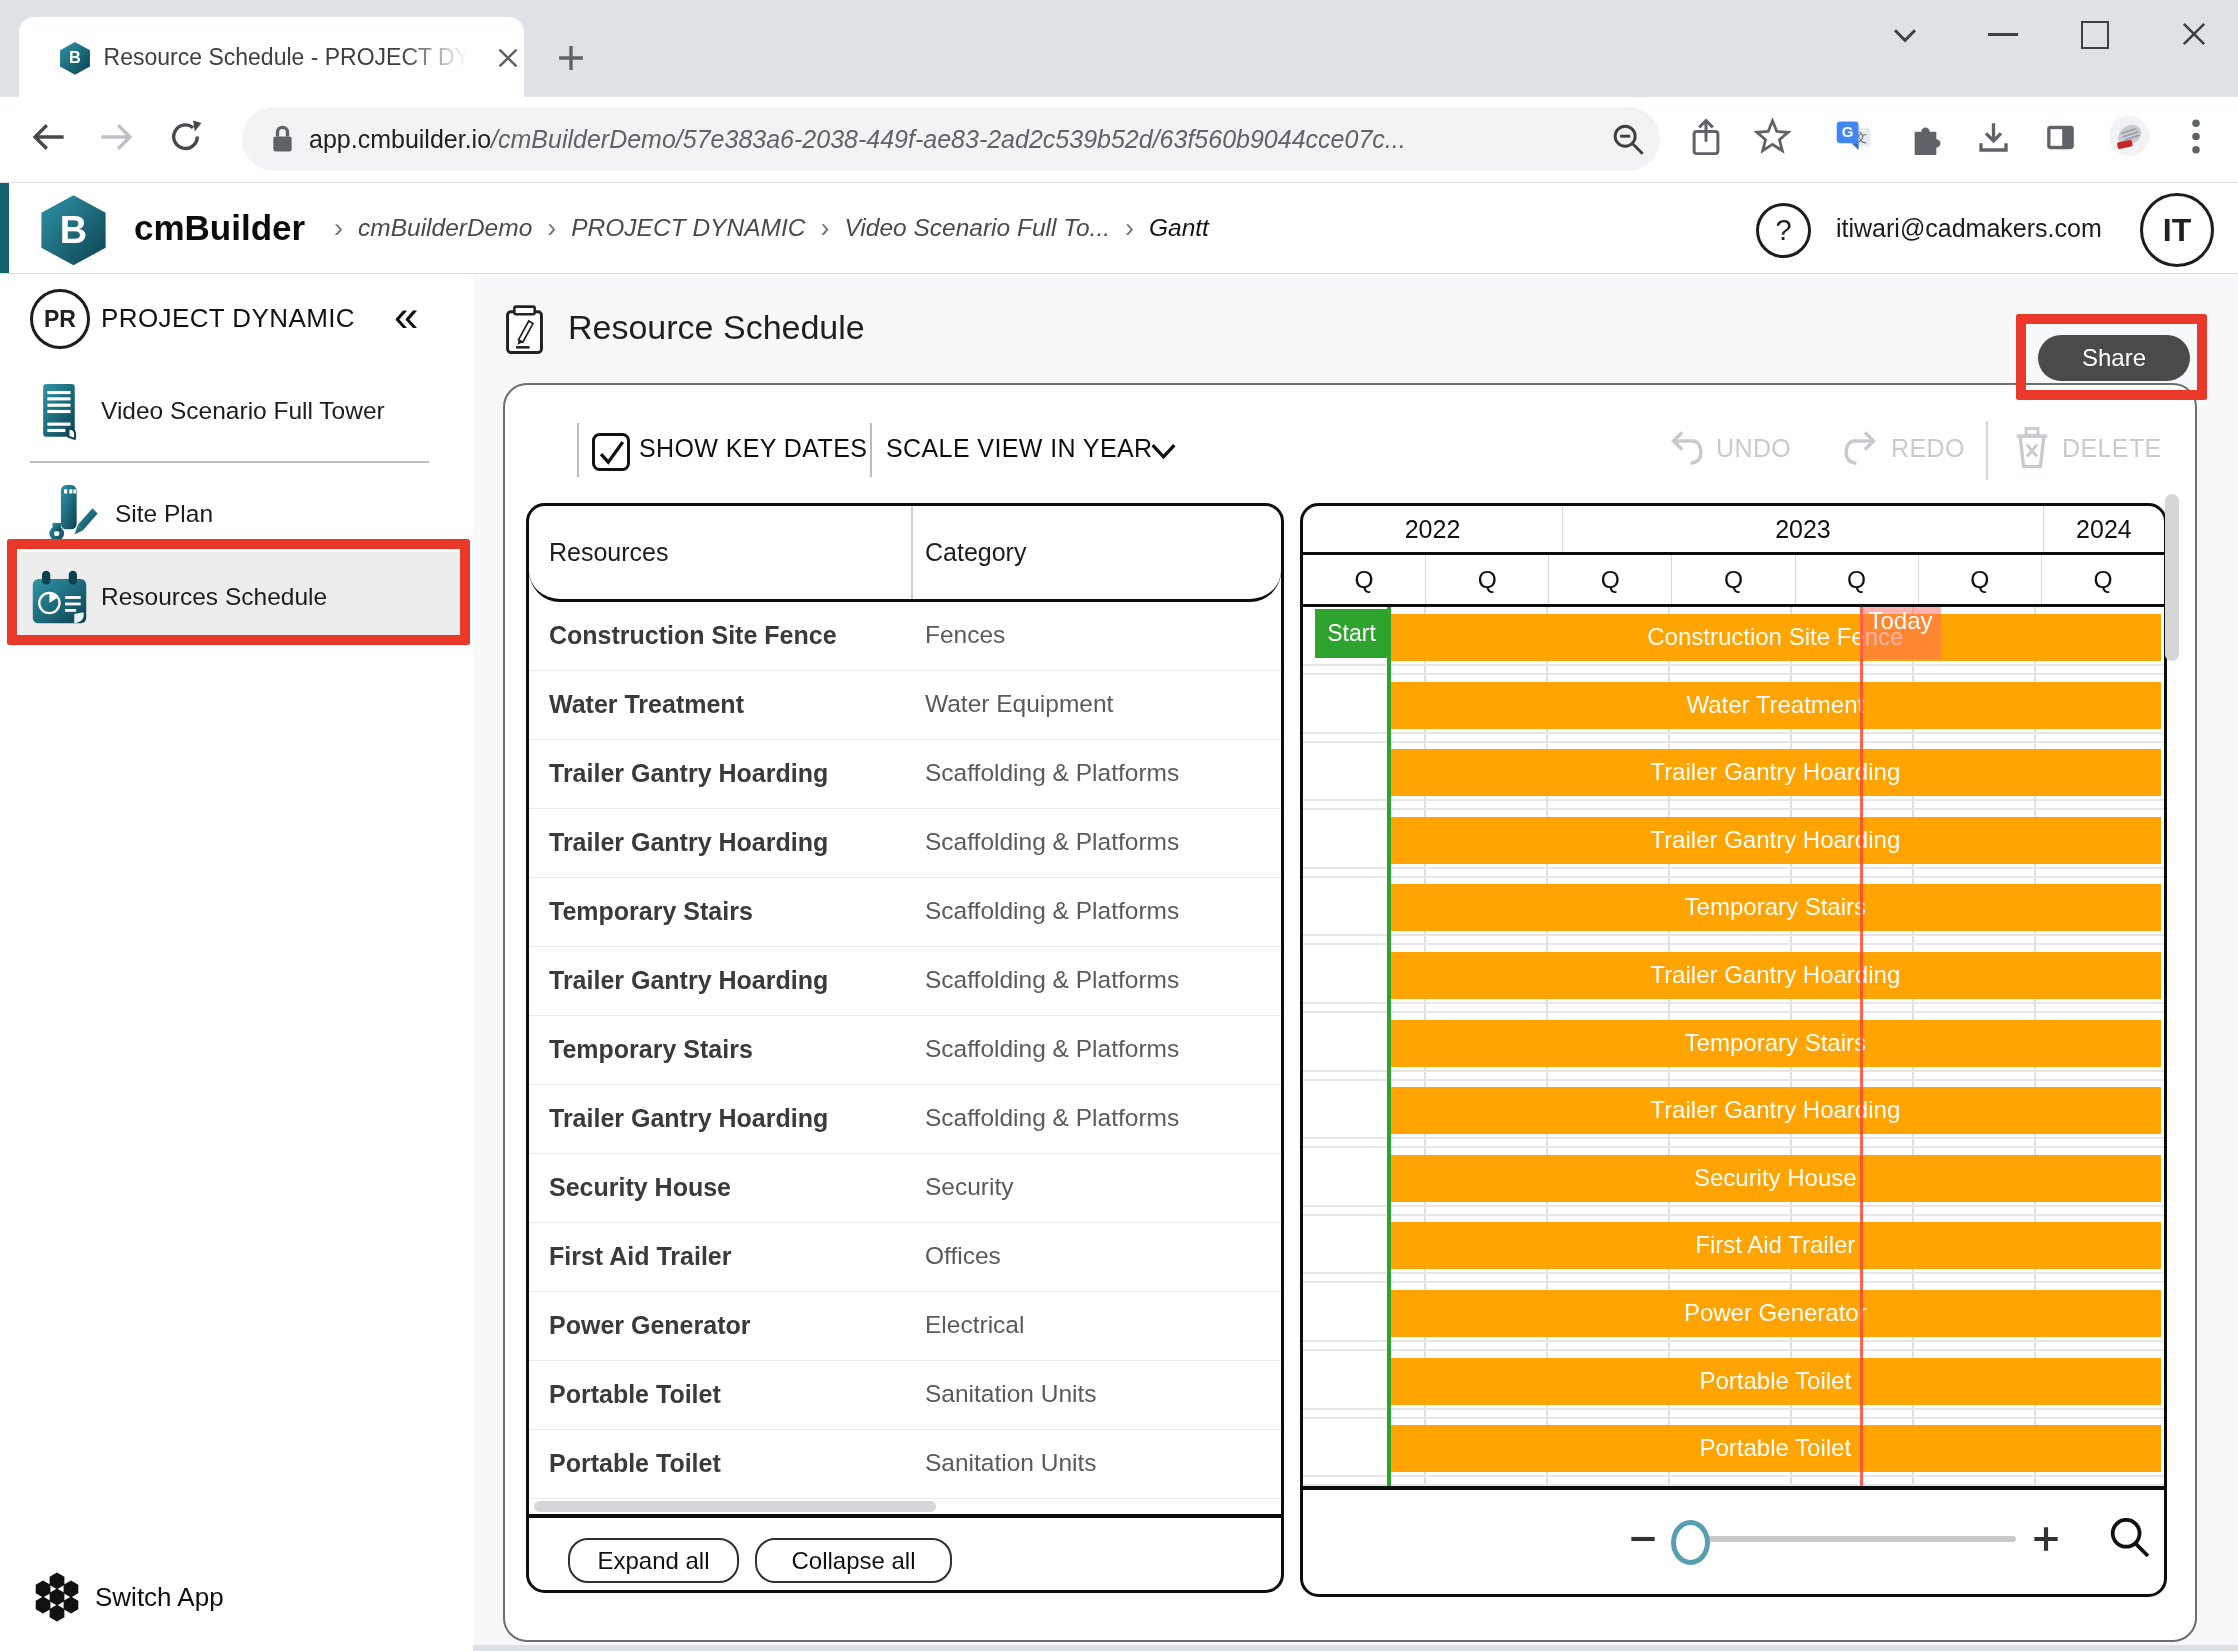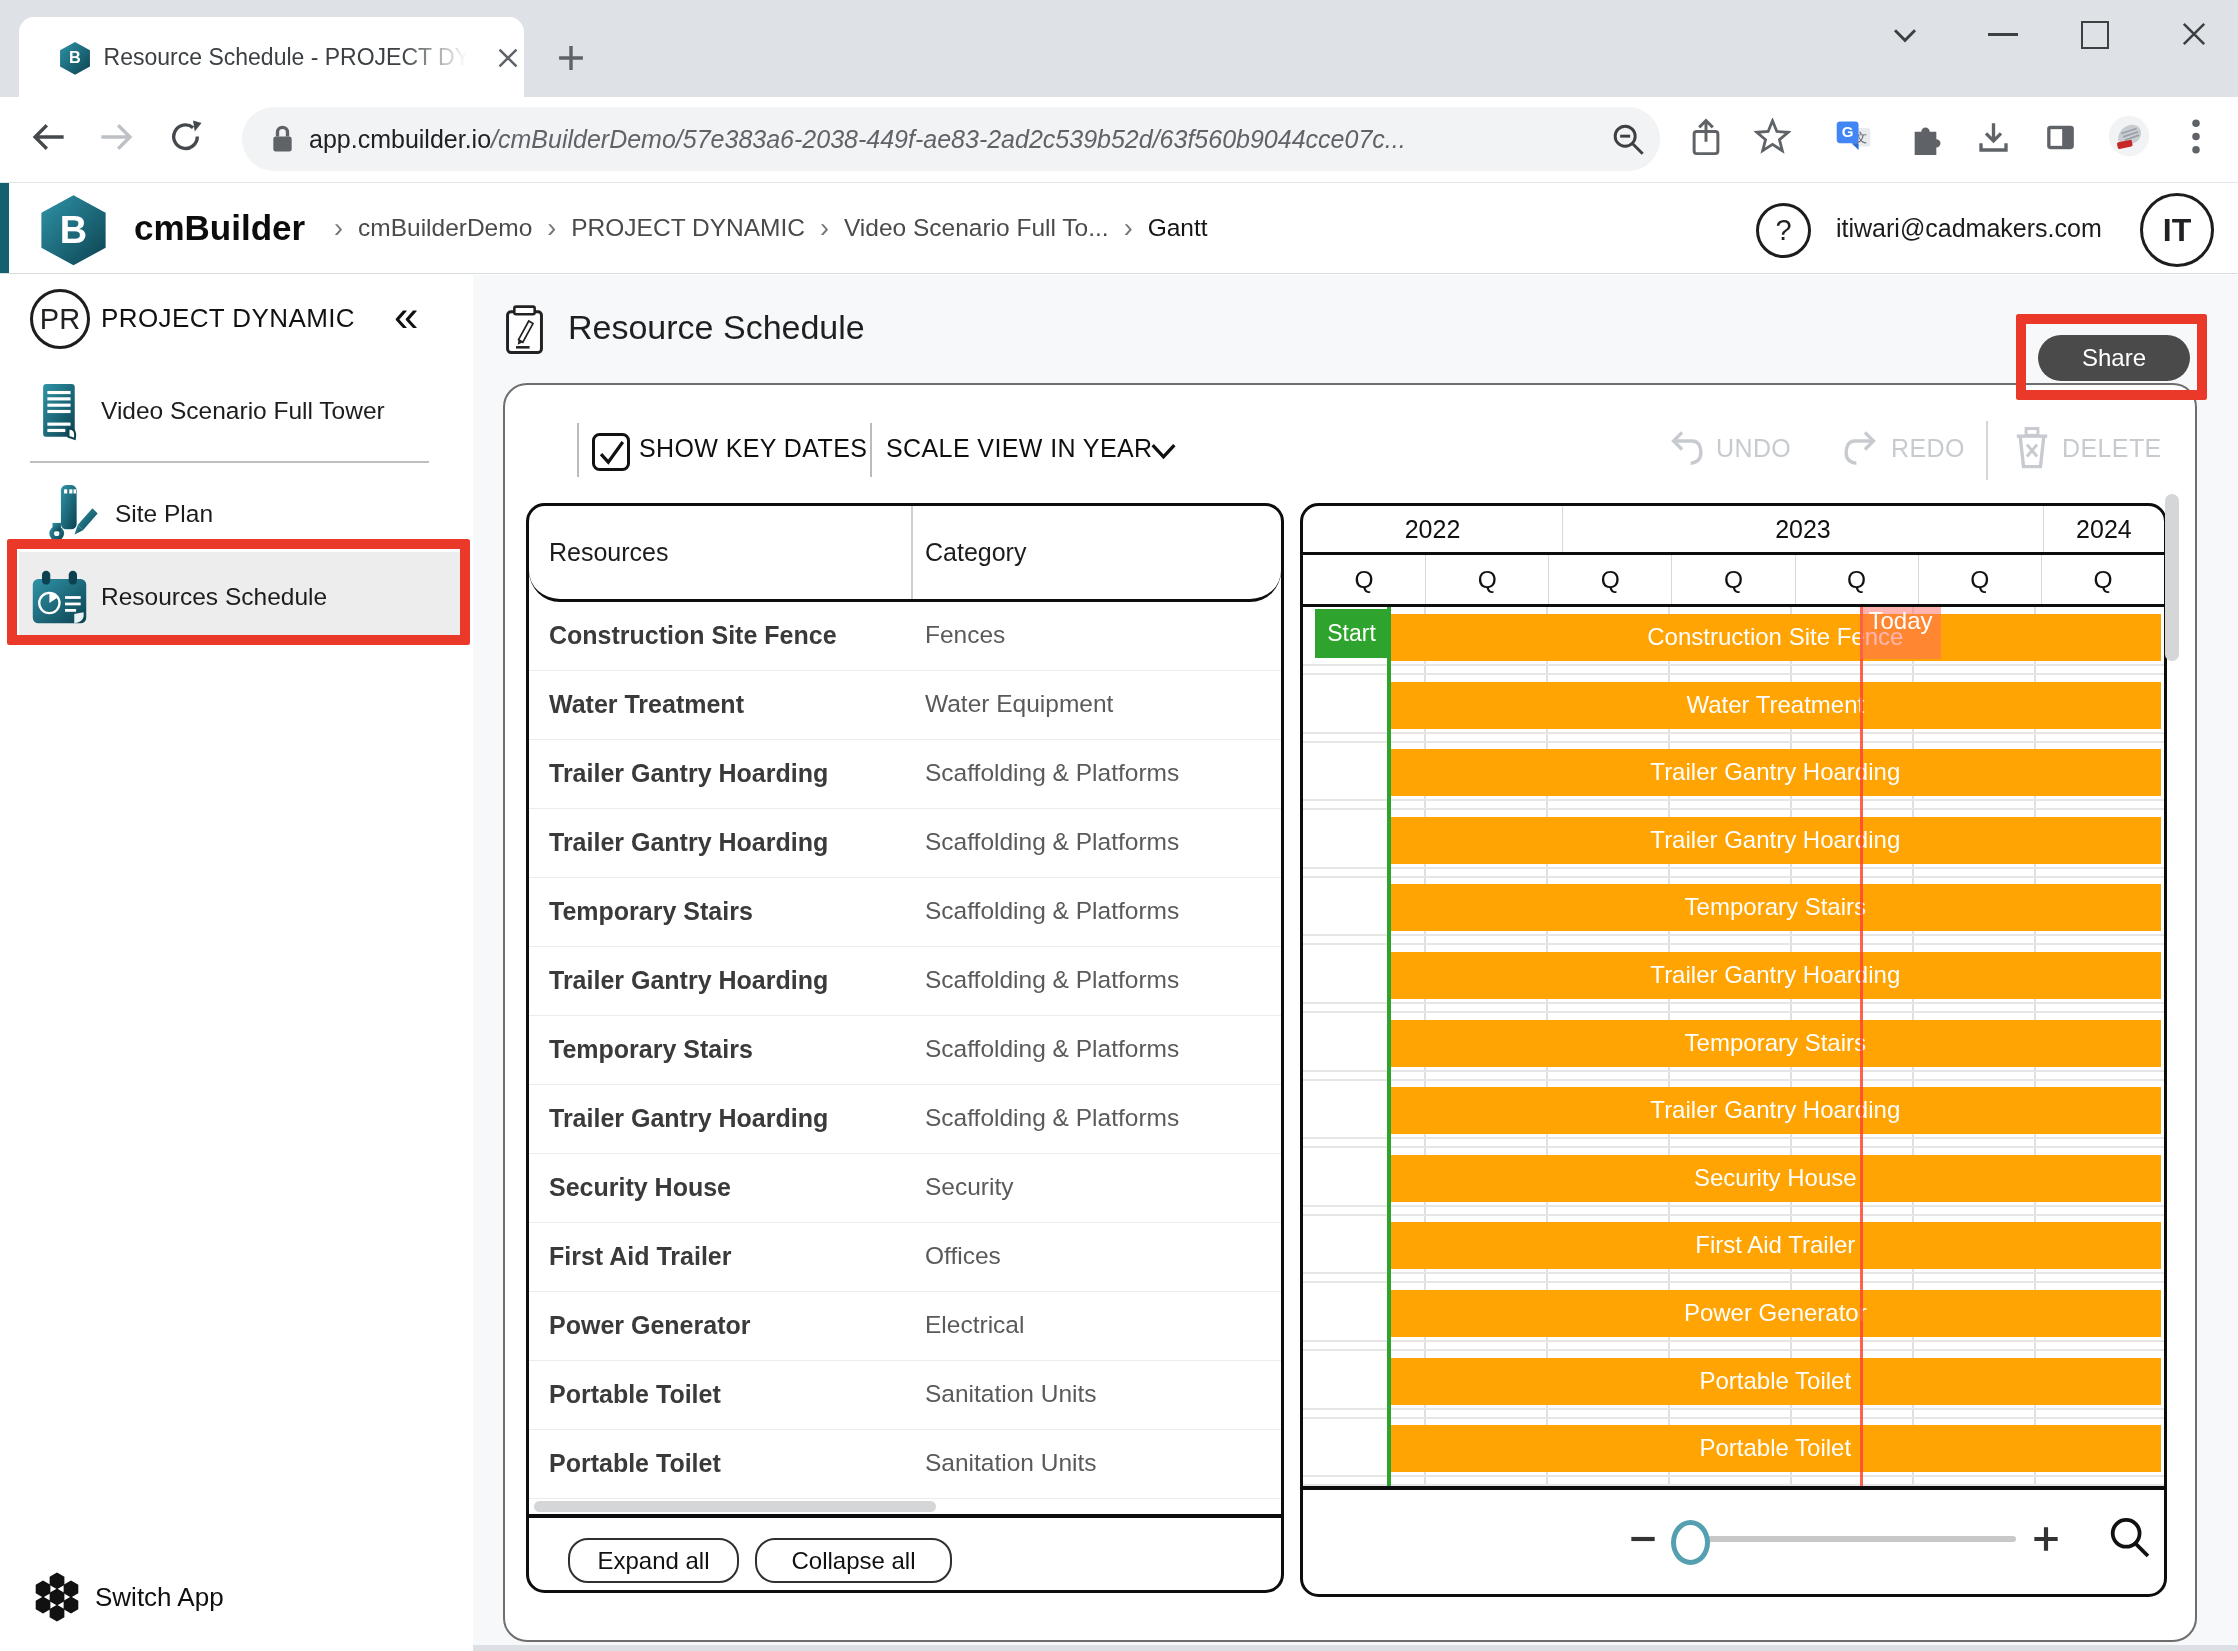--- a/index.html
+++ b/index.html
@@ -19,21 +19,21 @@
   .urltext{left:309px;top:107px;height:64px;font-size:25px;display:flex;align-items:center;white-space:nowrap;}
   .urltext .dom{color:#202124;}
   .urltext .pth{color:#5f6368;font-style:italic;}
 
   
   .appheader{left:0;top:183px;width:2239px;height:90px;background:#fff;border-bottom:1.7px solid #d9dcdf;}
   .tealstrip{left:0;top:183px;width:8.5px;height:90px;background:#14606f;}
   .brand{left:134px;top:183px;height:90px;font-size:35px;font-weight:700;color:#0c0c0c;display:flex;align-items:center;}
   .crumbs{left:319px;top:183px;height:90px;display:flex;align-items:center;font-size:24.5px;color:#4a4a4a;}
   .crumbs .sep{margin:0 15px;color:#767676;font-size:27px;}
-  .crumbs .item{white-space:nowrap;}
+  .crumbs .item{white-space:nowrap;font-style:italic;}
   .crumbs .item:last-child{color:#141414;}
   .circlebtn{border:3px solid #1d1d1d;border-radius:50%;background:#fff;}
 
   
   .sidebar{left:0;top:275px;width:473px;height:1377px;background:#fff;border-right:1.7px solid #d8dcdf;}
   .side-label{font-size:24.5px;color:#1c1c1c;white-space:nowrap;}
   .side-item{left:0;width:472px;text-align:right;}
   .side-active-bg{left:18.6px;width:448px;background:#ededed;}
 
   
@@ -229,21 +229,21 @@
     </div>
   <div class="abs circlebtn cc" style="left:1756px;top:203px;width:49px;height:49px;font-size:29px">
     <span>?</span>
   </div>
   <div class="abs" style="left:1836px;top:183px;height:90px;display:flex;align-items:center;font-size:25px;color:#1b1b1b">itiwari@cadmakers.com</div>
   <div class="abs circlebtn cc" style="left:2140px;top:193px;width:68px;height:68px;font-size:32px;font-weight:600">
     <span>IT</span>
   </div>
 
   <div class="abs sidebar"></div>
-  <div class="abs circlebtn cc" style="left:30px;top:289px;width:54px;height:54px;font-size:29px;font-weight:400">
+  <div class="abs circlebtn cc" style="left:30px;top:289px;width:54px;height:54px;font-size:23px;font-weight:700">
     <span>PR</span>
   </div>
   <div class="abs" style="left:101px;top:289px;height:59px;display:flex;align-items:center;font-size:26px;font-weight:500;letter-spacing:0.4px;color:#111">PROJECT DYNAMIC</div>
   <div class="abs" style="left:394px;top:286px;font-size:44px;color:#111;line-height:59px">«</div>
   <div class="abs" style="left:30px;top:461px;width:399px;height:1.7px;background:#bfbfbf"></div>
   <div id="sidebar-items"></div>
   <span class="abs" style="left:29px;top:1569px">
     <svg width="56" height="56" viewBox="0 0 66 66" id="hexcluster">
         <polygon points="33.0,23.0 41.7,28.0 41.7,38.0 33.0,43.0 24.3,38.0 24.3,28.0 " fill="#111"></polygon>
         <polygon points="33.0,4.0 41.7,9.0 41.7,19.0 33.0,24.0 24.3,19.0 24.3,9.0 " fill="#111"></polygon>

